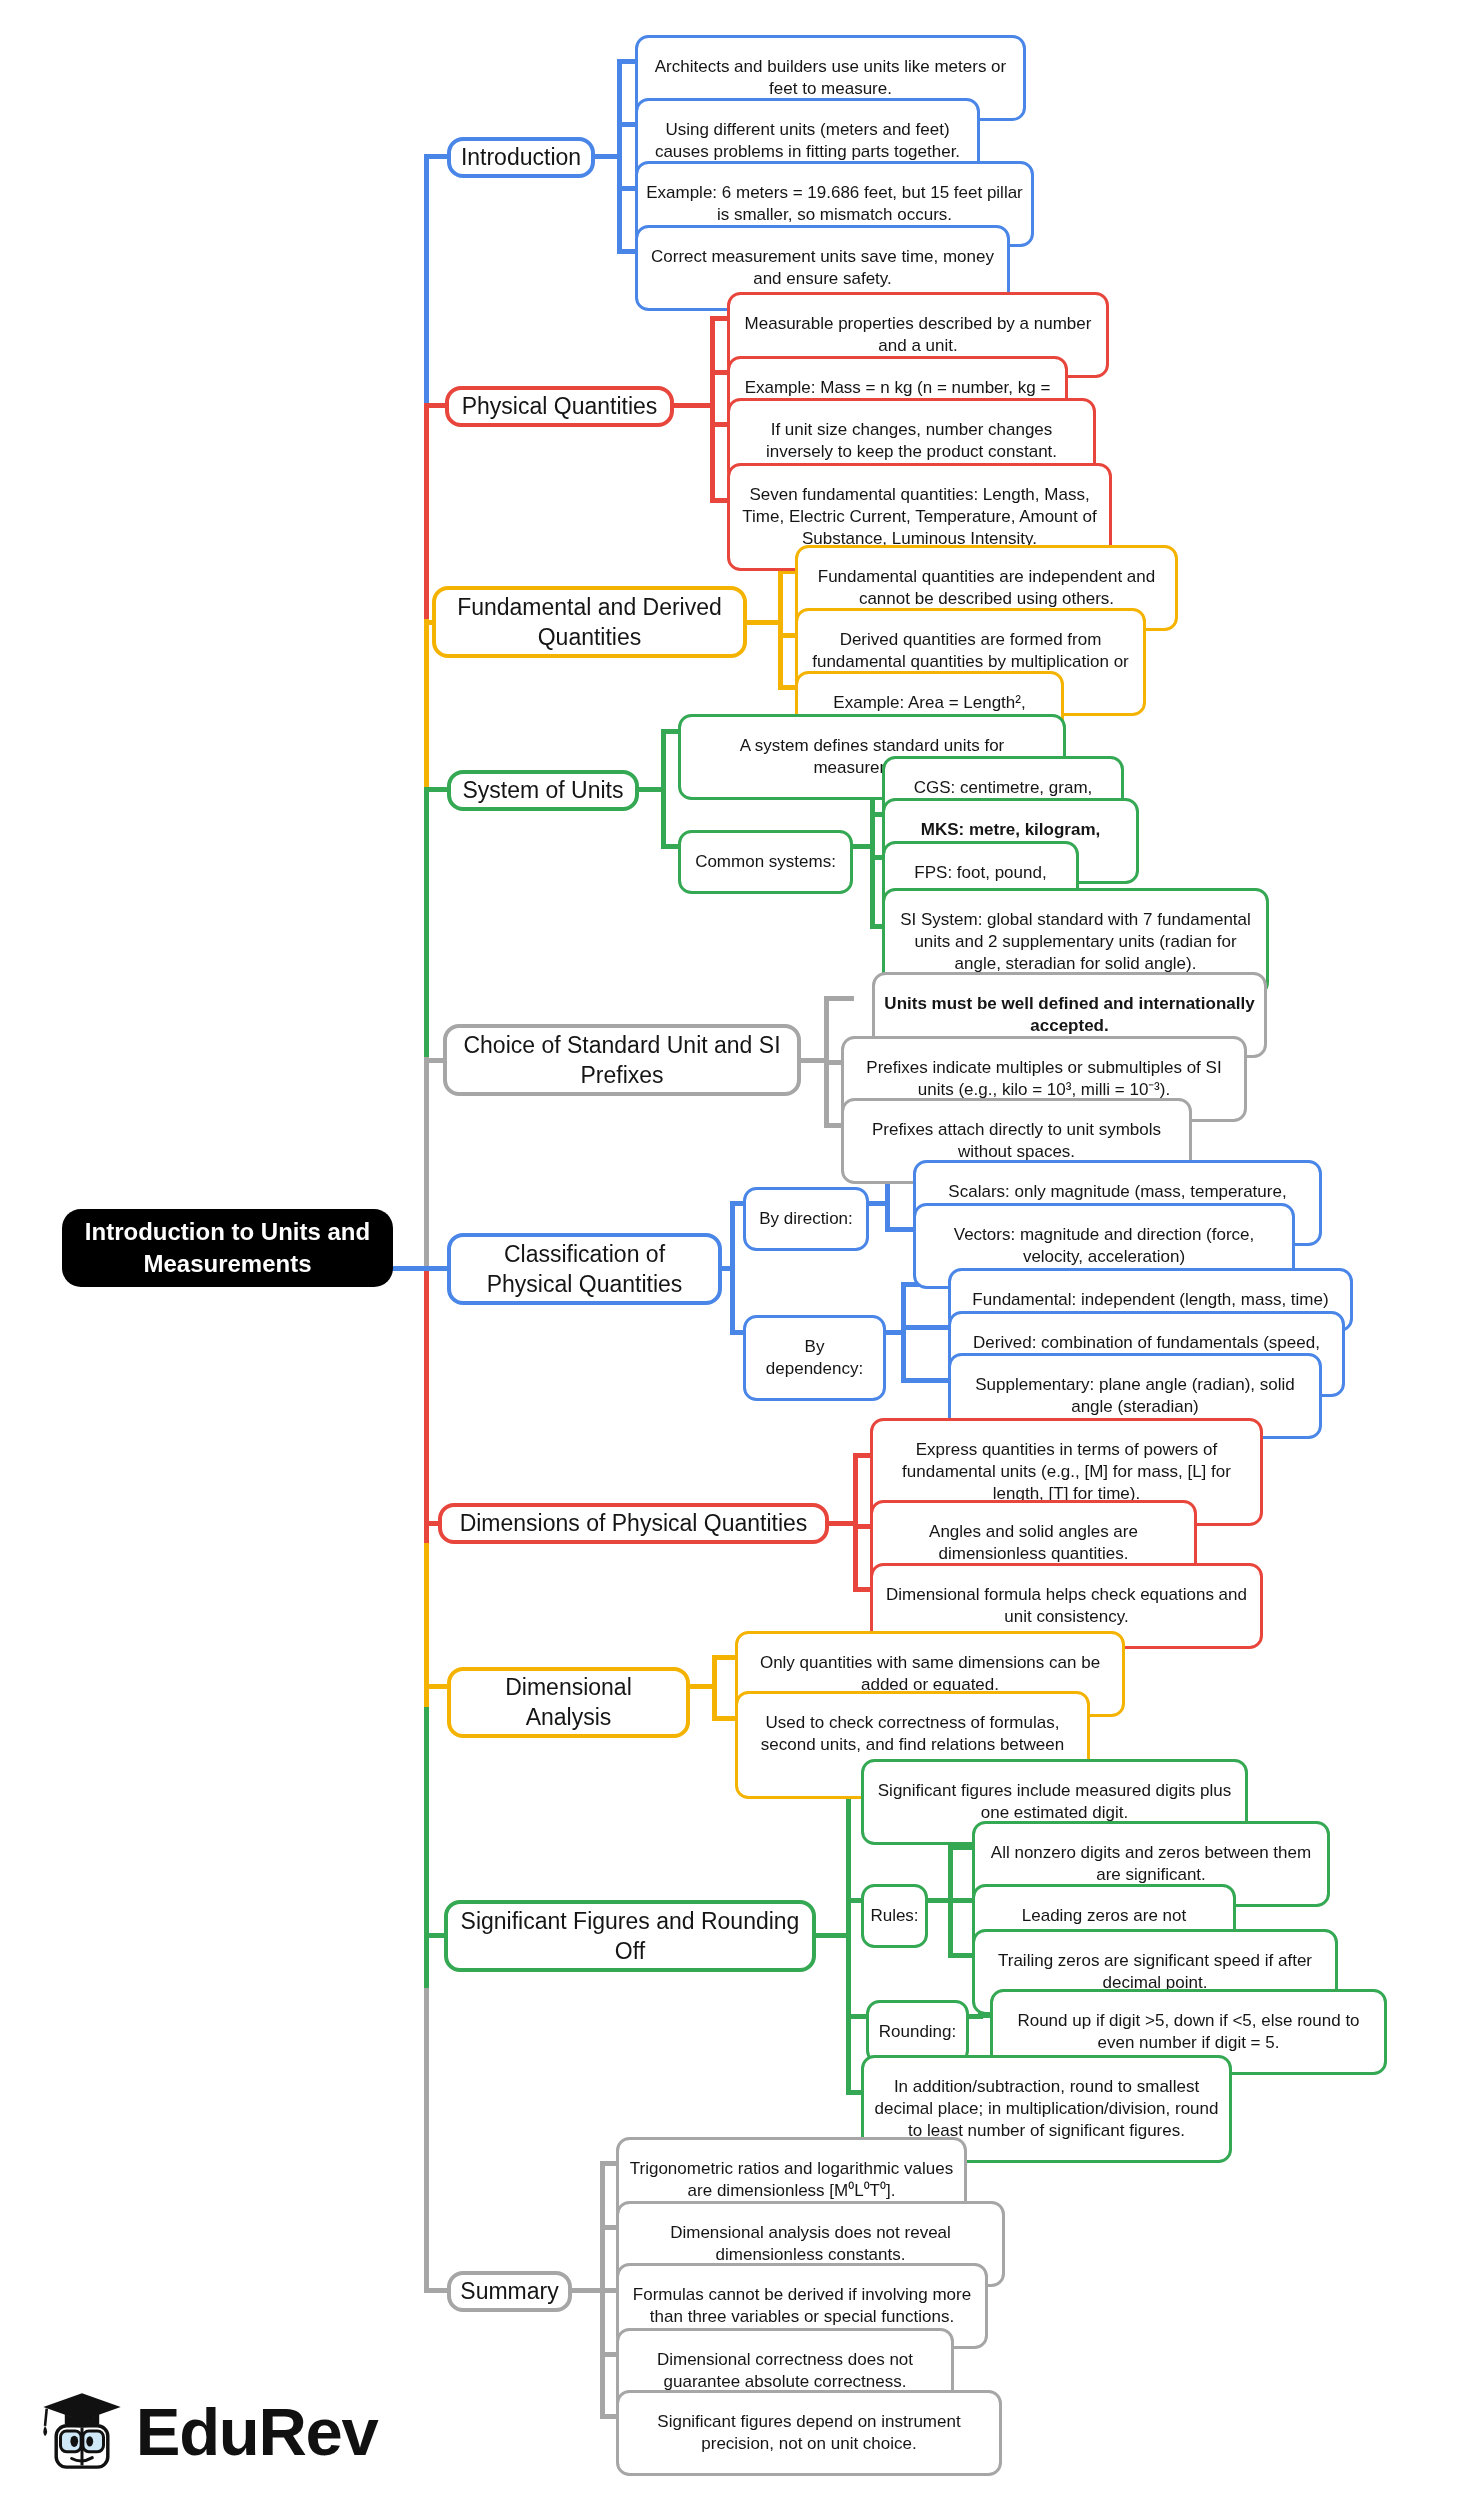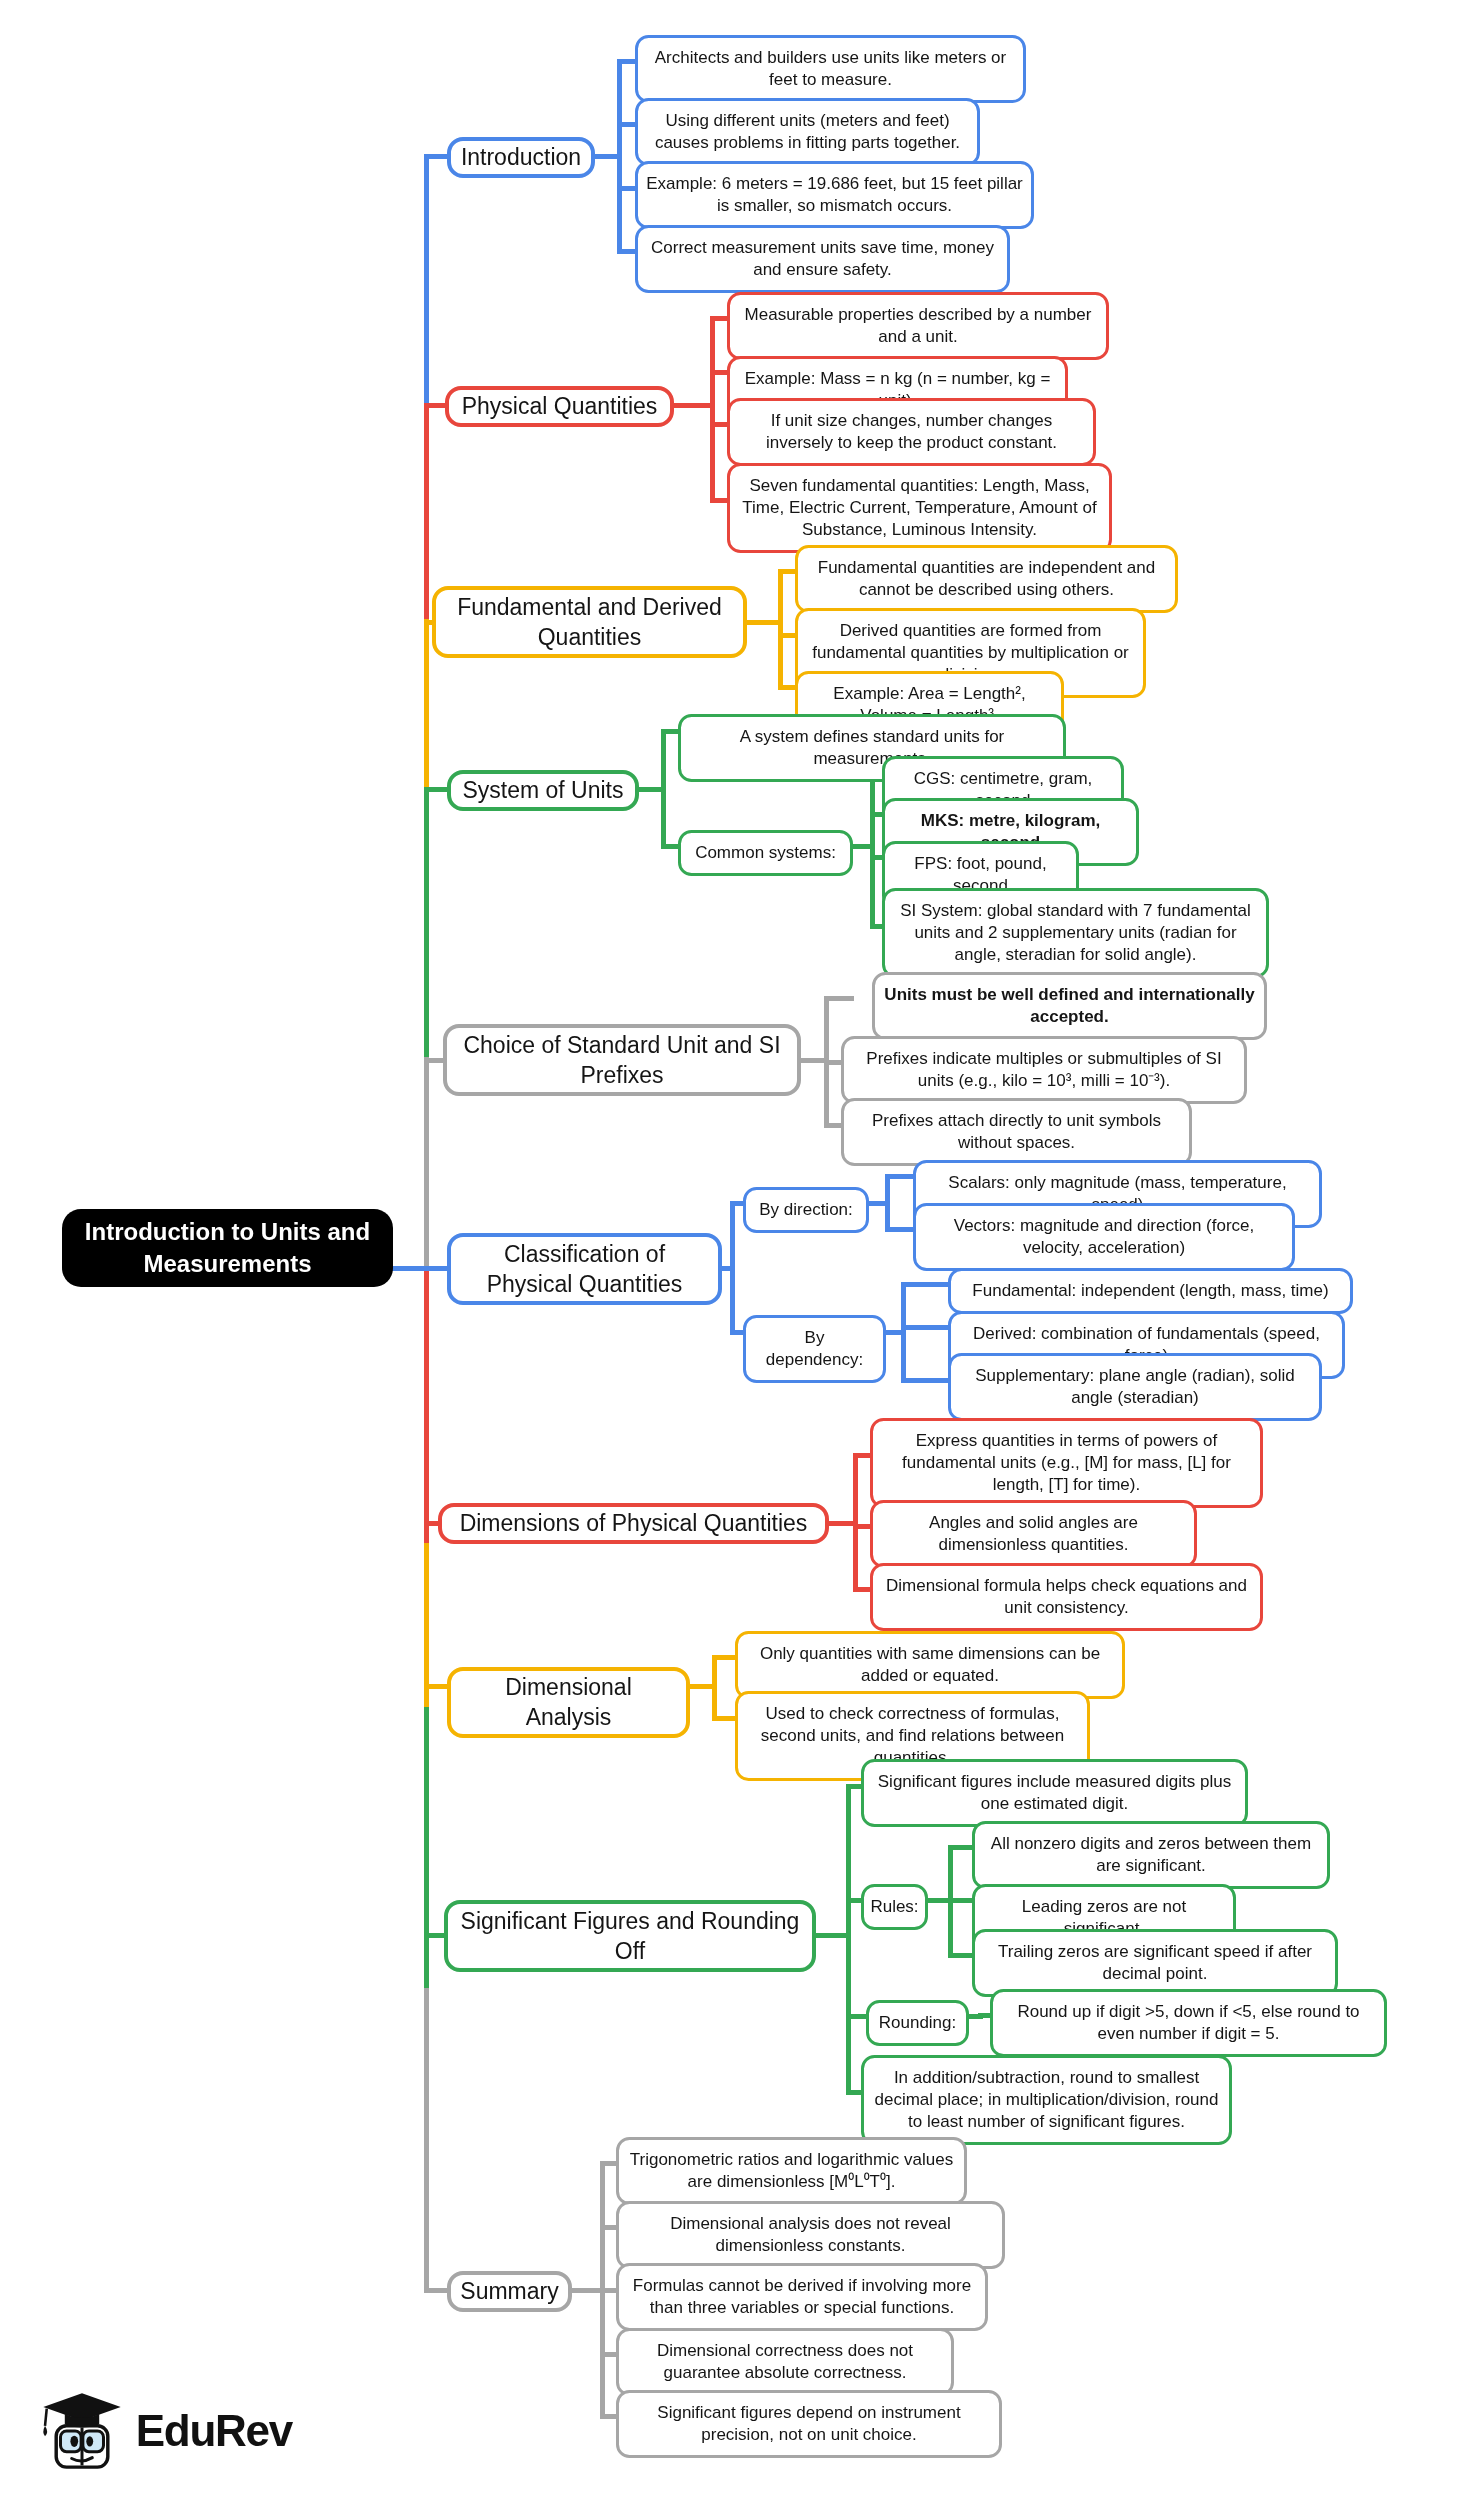--- a/index.html
+++ b/index.html
@@ -7,32 +7,32 @@
     position:relative;width:1471px;height:2512px;background:#ffffff;
     font-family:"Liberation Sans",sans-serif;overflow:hidden;
   }
   .line{position:absolute;}
   .box{
     position:absolute;display:flex;align-items:center;justify-content:center;
     text-align:center;background:#ffffff;box-sizing:border-box;color:#151515;
   }
   .leaf{
     border-style:solid;border-width:3.4px;border-radius:13.5px;
-    font-size:17px;line-height:22px;padding:9px 8px;
+    font-size:17px;line-height:22px;padding:18px 8px;
   }
   .branch{
     border-style:solid;border-width:4px;border-radius:16px;
     font-size:23px;line-height:30px;padding:1.3px 9.4px;
   }
   .root{
     background:#000000;color:#ffffff;border-radius:19px;
     font-size:24px;font-weight:bold;line-height:32px;padding:4px 12px;
   }
   .logo{position:absolute;left:39px;top:2388px;display:flex;align-items:center;gap:10.8px;}
-  .logo-text{font-size:44px;font-weight:bold;color:#111111;letter-spacing:-1.3px;}
+  .logo-text{font-size:67px;font-weight:bold;color:#111111;letter-spacing:-1.3px;}
   .logo svg{display:block;}
 </style>
 </head>
 <body>
 
 <div id="stage">
   <div class="logo">
     <svg width="86" height="86" viewBox="0 0 100 100" xmlns="http://www.w3.org/2000/svg">
       <rect x="20" y="44" width="60" height="48" rx="12" fill="#ffffff" stroke="#111111" stroke-width="4"></rect>
       <rect x="25" y="50" width="24" height="24" rx="7" fill="#cfe8f7" stroke="#111111" stroke-width="3.5"></rect>

